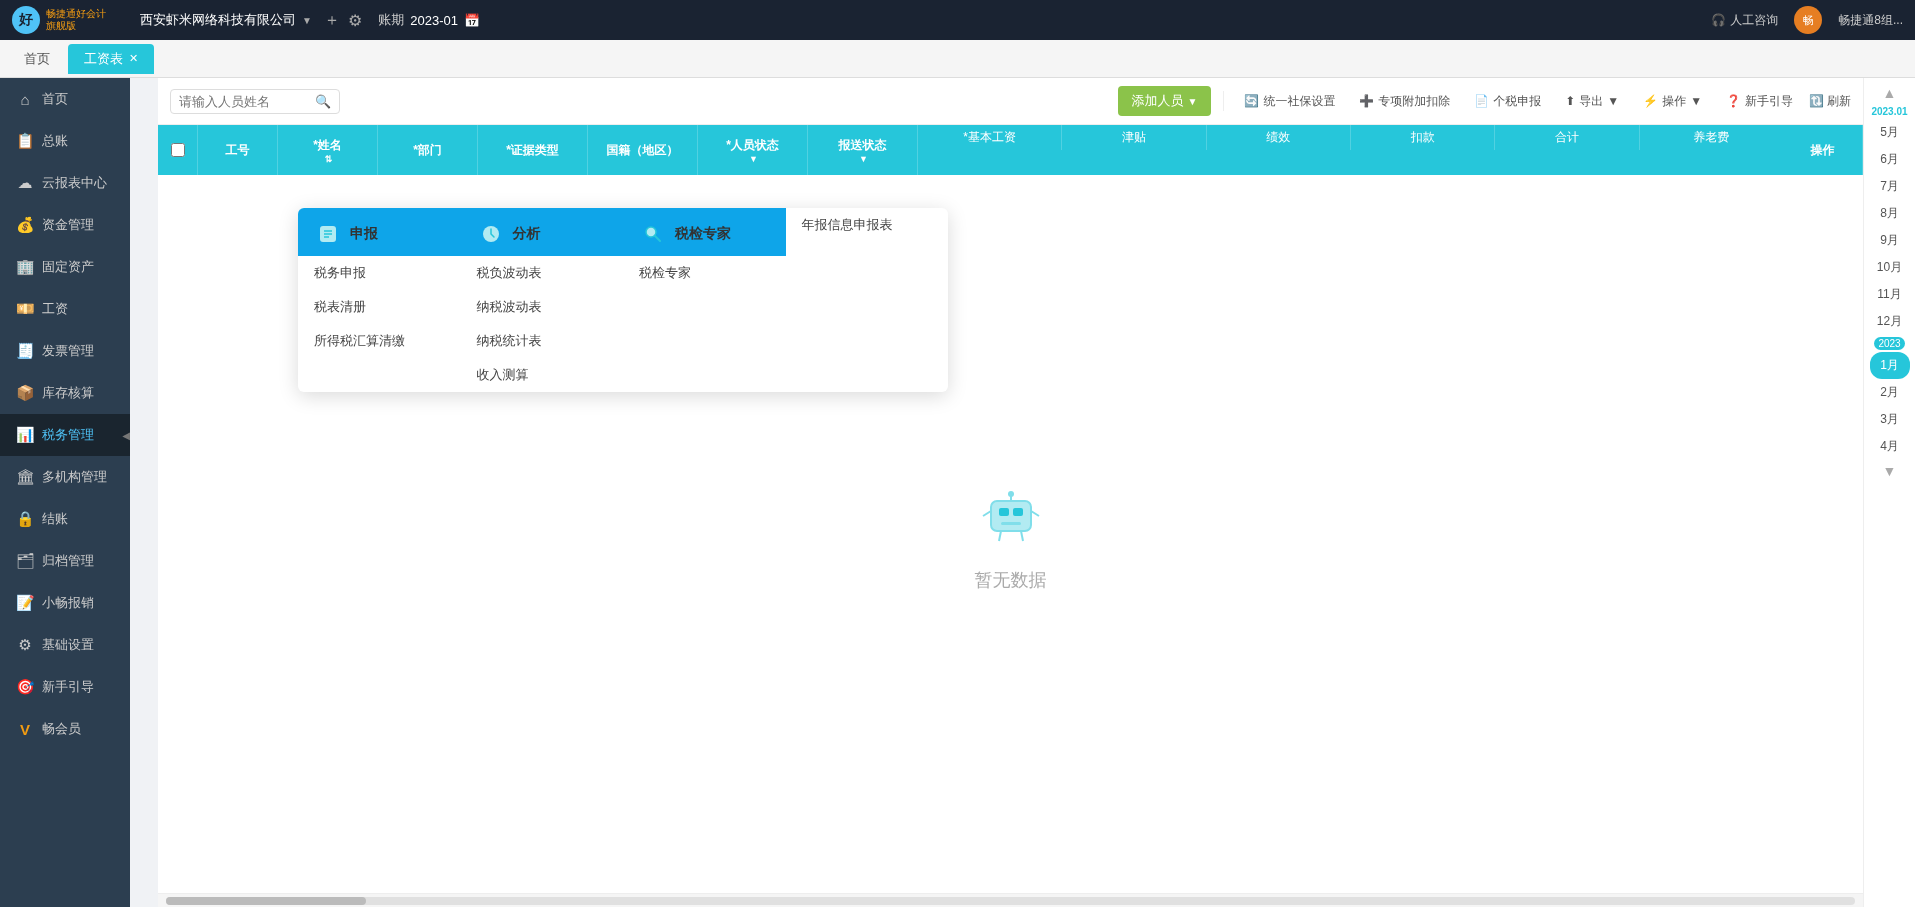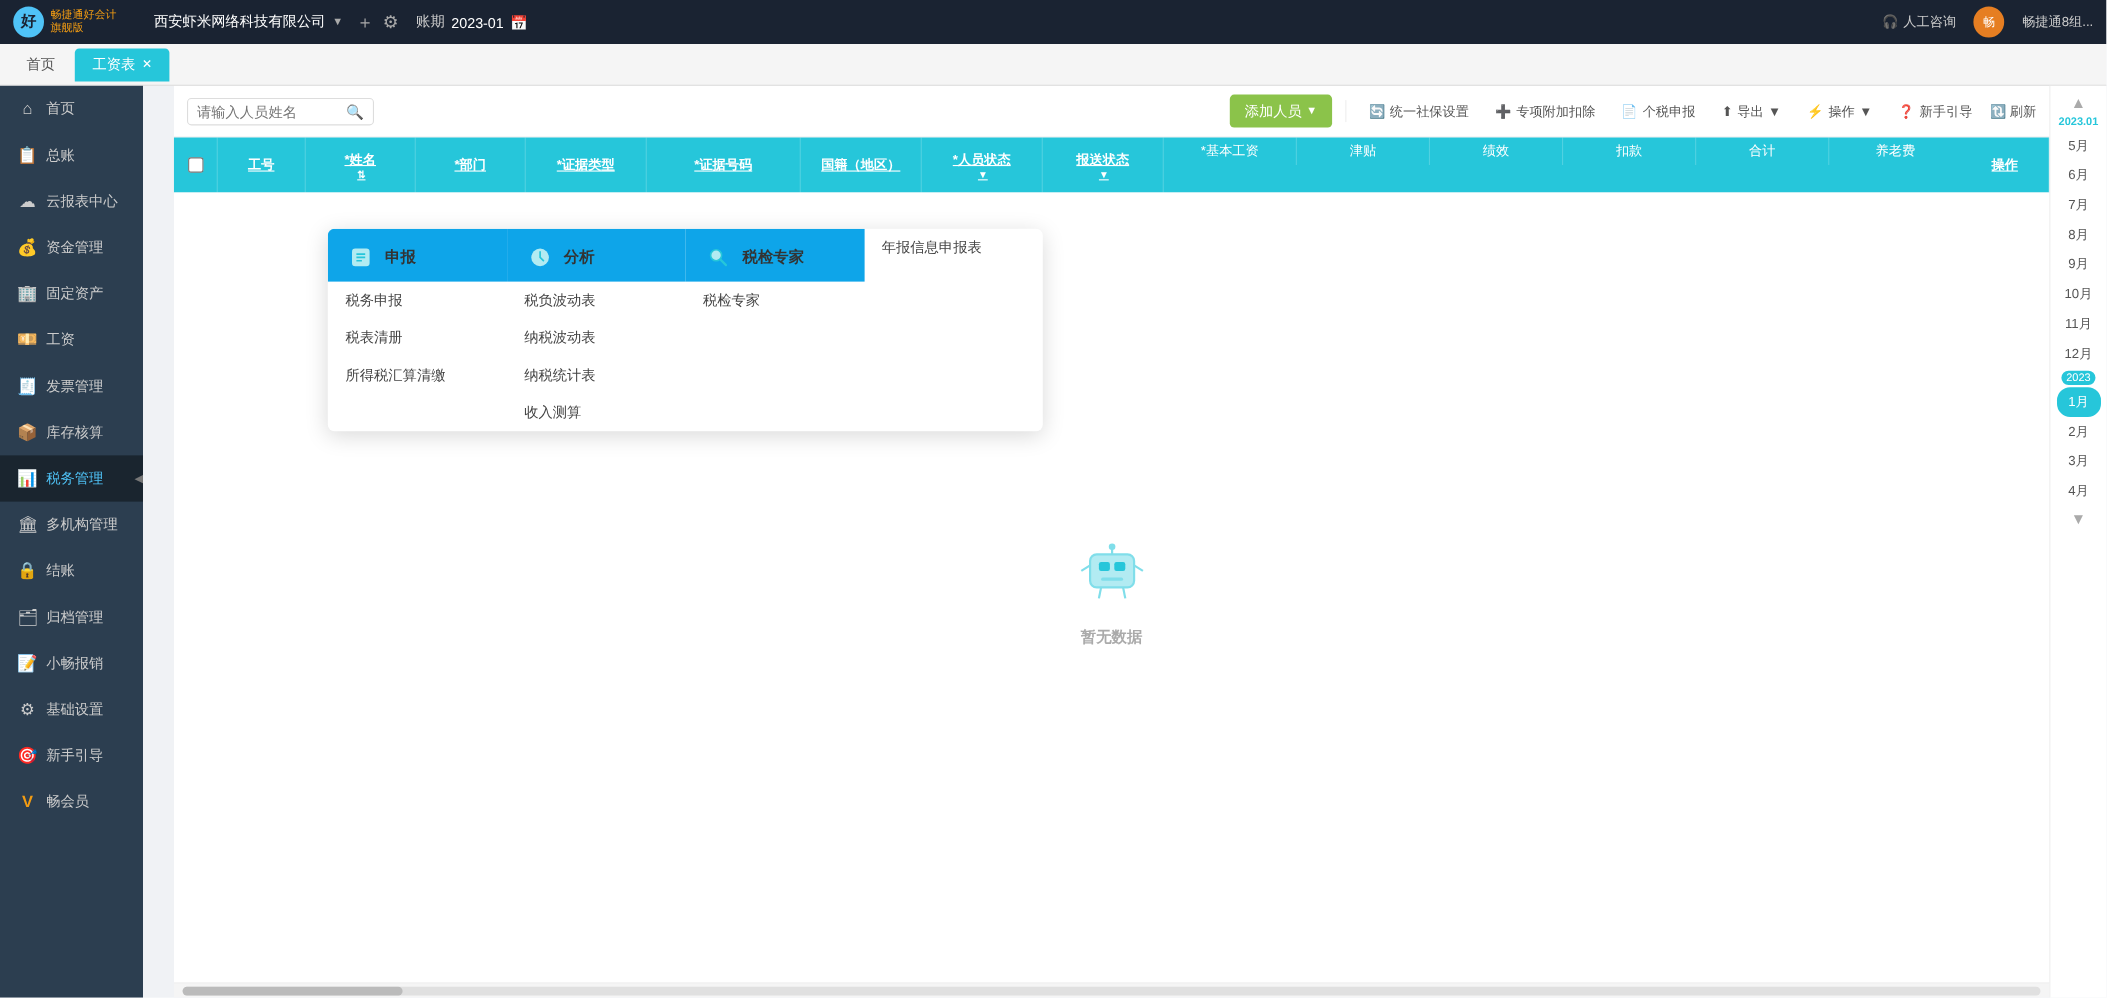--- a/index.html
+++ b/index.html
@@ -70,32 +70,32 @@
     .toolbar-sep { width: 1px; height: 20px; background: #eee; margin: 0 4px; }
     .refresh-btn { color: #555; font-size: 12px; cursor: pointer; display: flex; align-items: center; gap: 3px; }
 
     
     .table-header {
       background: #26c6da; color: #fff; display: flex; align-items: stretch;
       flex-shrink: 0; min-height: 50px;
     }
     .th-check { width: 40px; display: flex; align-items: center; justify-content: center; flex-shrink: 0; border-right: 1px solid rgba(255,255,255,0.2); }
     .th-check input[type=checkbox] { width: 14px; height: 14px; cursor: pointer; }
-    .th-cell { display: flex; justify-content: center; flex-direction: column; padding: 4px 6px; font-size: 12px; font-weight: bold; border-right: 1px solid rgba(255,255,255,0.2); text-align: center; text-decoration: underline; }
+    .th-cell { display: flex; justify-content: center; flex-direction: column; padding: 4px 6px; font-size: 12px; font-weight: bold; border-right: 1px solid rgba(255,255,255,0.2); text-align: center; }
     .sort-icon { font-size: 9px; margin-left: 2px; }
     .filter-icon { font-size: 9px; margin-left: 2px; }
     .th-gongzi { flex: 1; display: flex; flex-direction: column; }
     .th-gongzi-top { display: flex; align-items: center; justify-content: center; padding: 4px; font-size: 12px; font-weight: bold; border-bottom: 1px solid rgba(255,255,255,0.2); }
     .th-gongzi-bottom { display: flex; }
     .th-gz-cell { flex: 1; padding: 4px 3px; font-size: 12px; text-align: center; border-right: 1px solid rgba(255,255,255,0.2); }
     .th-gz-cell:last-child { border-right: none; }
 
     
     .table-body { flex: 1; overflow: auto; background: #fff; position: relative; }
-    .empty-state { display: flex; flex-direction: column; align-items: center; justify-content: center; height: 100%; color: #aaa; font-size: 14px; gap: 12px; font-weight: bold; }
+    .empty-state { display: flex; flex-direction: column; align-items: center; justify-content: center; height: 100%; color: #aaa; font-size: 18px; gap: 12px; }
     .empty-icon { width: 80px; height: 80px; }
 
     
     .dropdown-popup {
       position: absolute; top: 130px; left: 140px; z-index: 200;
       background: #fff; border-radius: 6px; box-shadow: 0 4px 20px rgba(0,0,0,0.15);
       width: 650px; padding: 0; overflow: hidden;
     }
     .dp-grid { display: grid; grid-template-columns: 1fr 1fr 1fr 1fr; }
     .dp-section { padding: 0; }
@@ -287,23 +287,20 @@
       </div>
       <div class="th-cell" style="width:100px;">
         <span>*姓名</span>
         <span class="sort-icon">⇅</span>
       </div>
       <div class="th-cell" style="width:100px;">
         <span>*部门</span>
       </div>
       <div class="th-cell" style="width:110px;">
         <span>*证据类型</span>
-      </div>
-      <div class="th-cell" style="width:140px;">
-        <span>*证据号码</span>
       </div>
       <div class="th-cell" style="width:110px;">
         <span>国籍（地区）</span>
       </div>
       <div class="th-cell" style="width:110px;">
         <span>*人员状态</span>
         <span class="filter-icon">▼</span>
       </div>
       <div class="th-cell" style="width:110px;">
         <span>报送状态</span>

